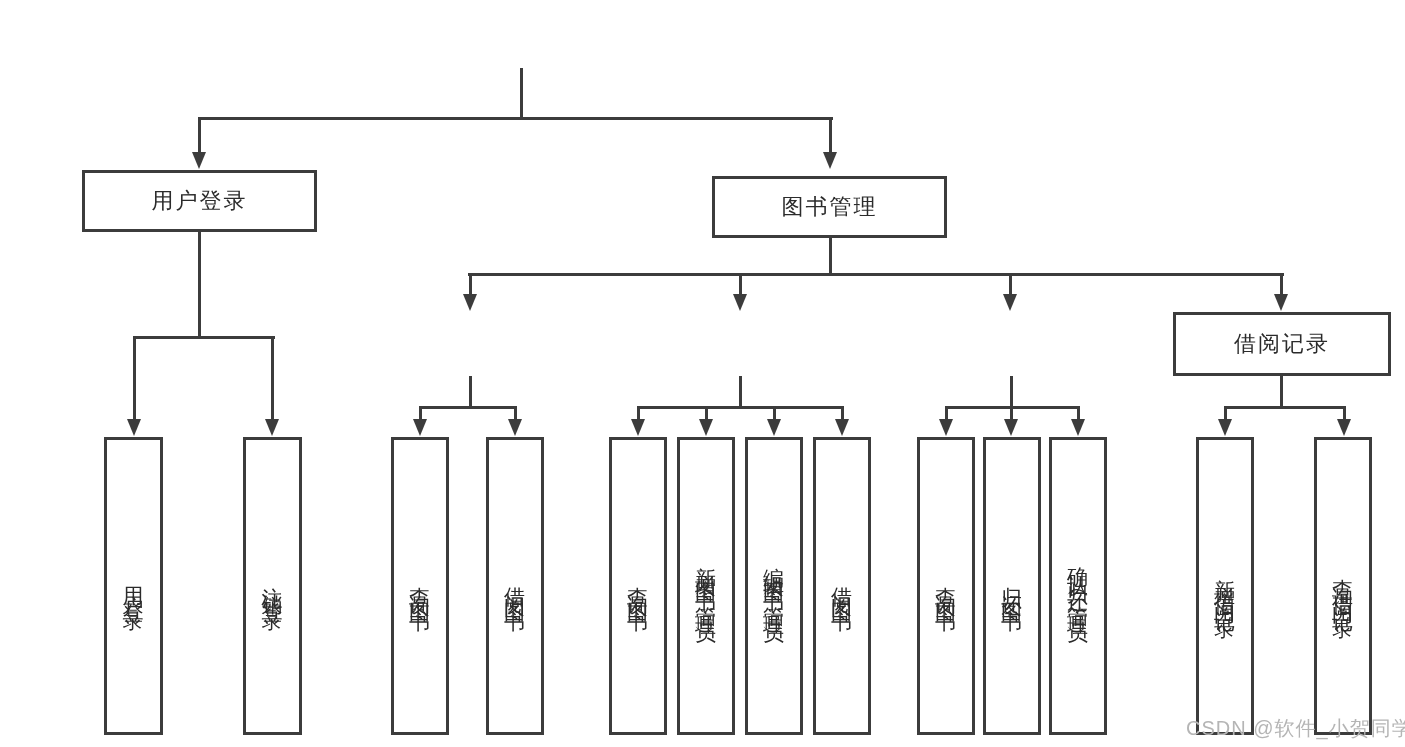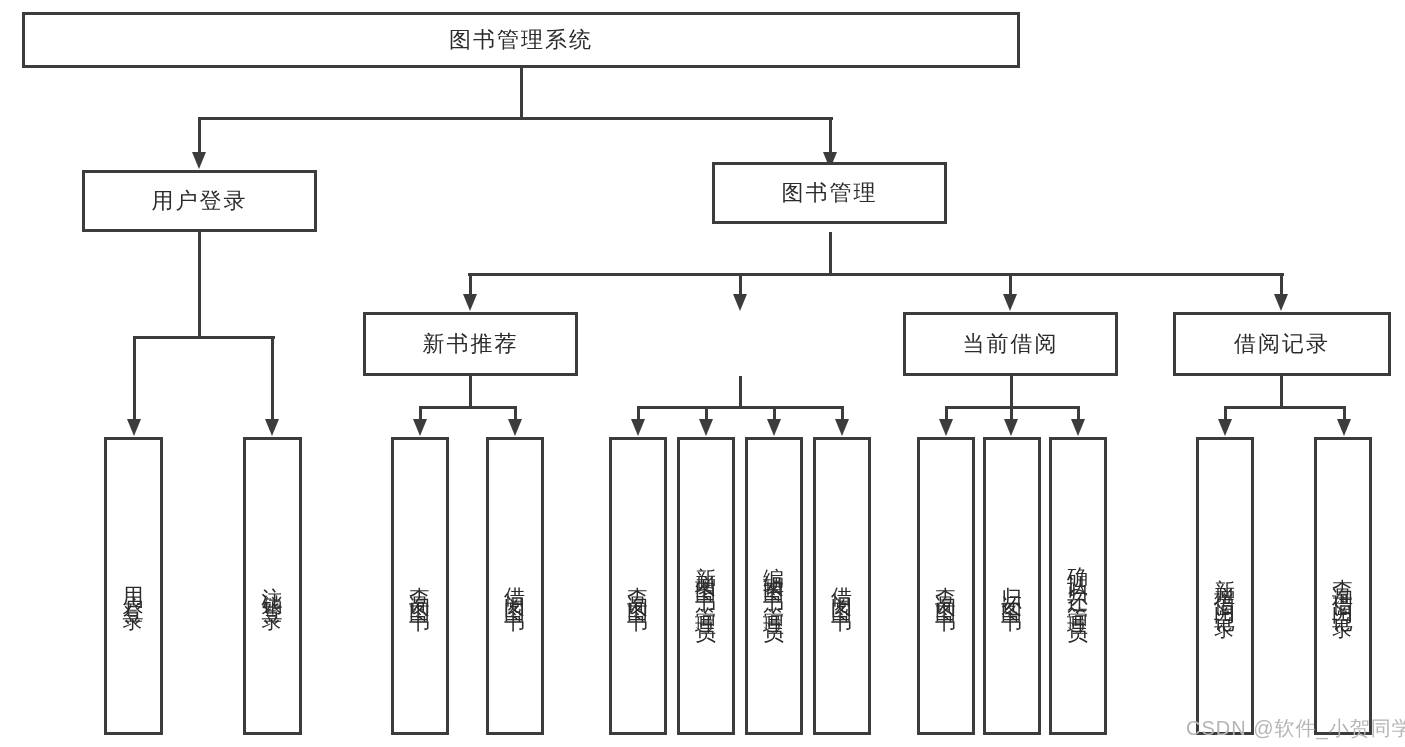--- a/index.html
+++ b/index.html
@@ -56,35 +56,32 @@
     letter-spacing: 1px;
     z-index: 5;
     white-space: nowrap;
   }
 </style>
 </head>
 <body>
 
 <div class="canvas">
 
-  <div class="box" style="left:22px; top:12px; width:998px; height:56px;">
-    <span>图书管理系统</span>
-  </div>
 
   <div class="l" style="left:520px; top:68px; width:3px; height:49px;"></div>
   <div class="l" style="left:198px; top:117px; width:635px; height:3px;"></div>
   <div class="l" style="left:198px; top:117px; width:3px; height:38px;"></div>
   <div class="tri" style="left:192px; top:152px;"></div>
   <div class="l" style="left:829px; top:117px; width:3px; height:38px;"></div>
   <div class="tri" style="left:823px; top:152px;"></div>
 
   <div class="box" style="left:82px; top:170px; width:235px; height:62px;">
     <span>用户登录</span>
   </div>
-  <div class="box" style="left:712px; top:162px; width:235px; height:62px;">
+  <div class="box" style="left:712px; top:176px; width:235px; height:62px;">
     <span>图书管理</span>
   </div>
 
   <div class="l" style="left:198px; top:232px; width:3px; height:104px;"></div>
   <div class="l" style="left:133px; top:336px; width:142px; height:3px;"></div>
   <div class="l" style="left:133px; top:336px; width:3px; height:84px;"></div>
   <div class="tri" style="left:127px; top:419px;"></div>
   <div class="l" style="left:271px; top:336px; width:3px; height:84px;"></div>
   <div class="tri" style="left:265px; top:419px;"></div>
 
@@ -92,26 +89,20 @@
   <div class="l" style="left:468px; top:273px; width:816px; height:3px;"></div>
   <div class="l" style="left:469px; top:273px; width:3px; height:23px;"></div>
   <div class="tri" style="left:463px; top:294px;"></div>
   <div class="l" style="left:739px; top:273px; width:3px; height:23px;"></div>
   <div class="tri" style="left:733px; top:294px;"></div>
   <div class="l" style="left:1009px; top:273px; width:3px; height:23px;"></div>
   <div class="tri" style="left:1003px; top:294px;"></div>
   <div class="l" style="left:1280px; top:273px; width:3px; height:23px;"></div>
   <div class="tri" style="left:1274px; top:294px;"></div>
 
-  <div class="box" style="left:363px; top:312px; width:215px; height:64px;">
-    <span>新书推荐</span>
-  </div>
-  <div class="box" style="left:903px; top:312px; width:215px; height:64px;">
-    <span>当前借阅</span>
-  </div>
   <div class="box" style="left:1173px; top:312px; width:218px; height:64px;">
     <span>借阅记录</span>
   </div>
 
   <div class="l" style="left:469px; top:376px; width:3px; height:32px;"></div>
   <div class="l" style="left:419px; top:406px; width:98px; height:3px;"></div>
   <div class="l" style="left:419px; top:406px; width:3px; height:15px;"></div>
   <div class="tri" style="left:413px; top:419px;"></div>
   <div class="l" style="left:514px; top:406px; width:3px; height:15px;"></div>
   <div class="tri" style="left:508px; top:419px;"></div>

